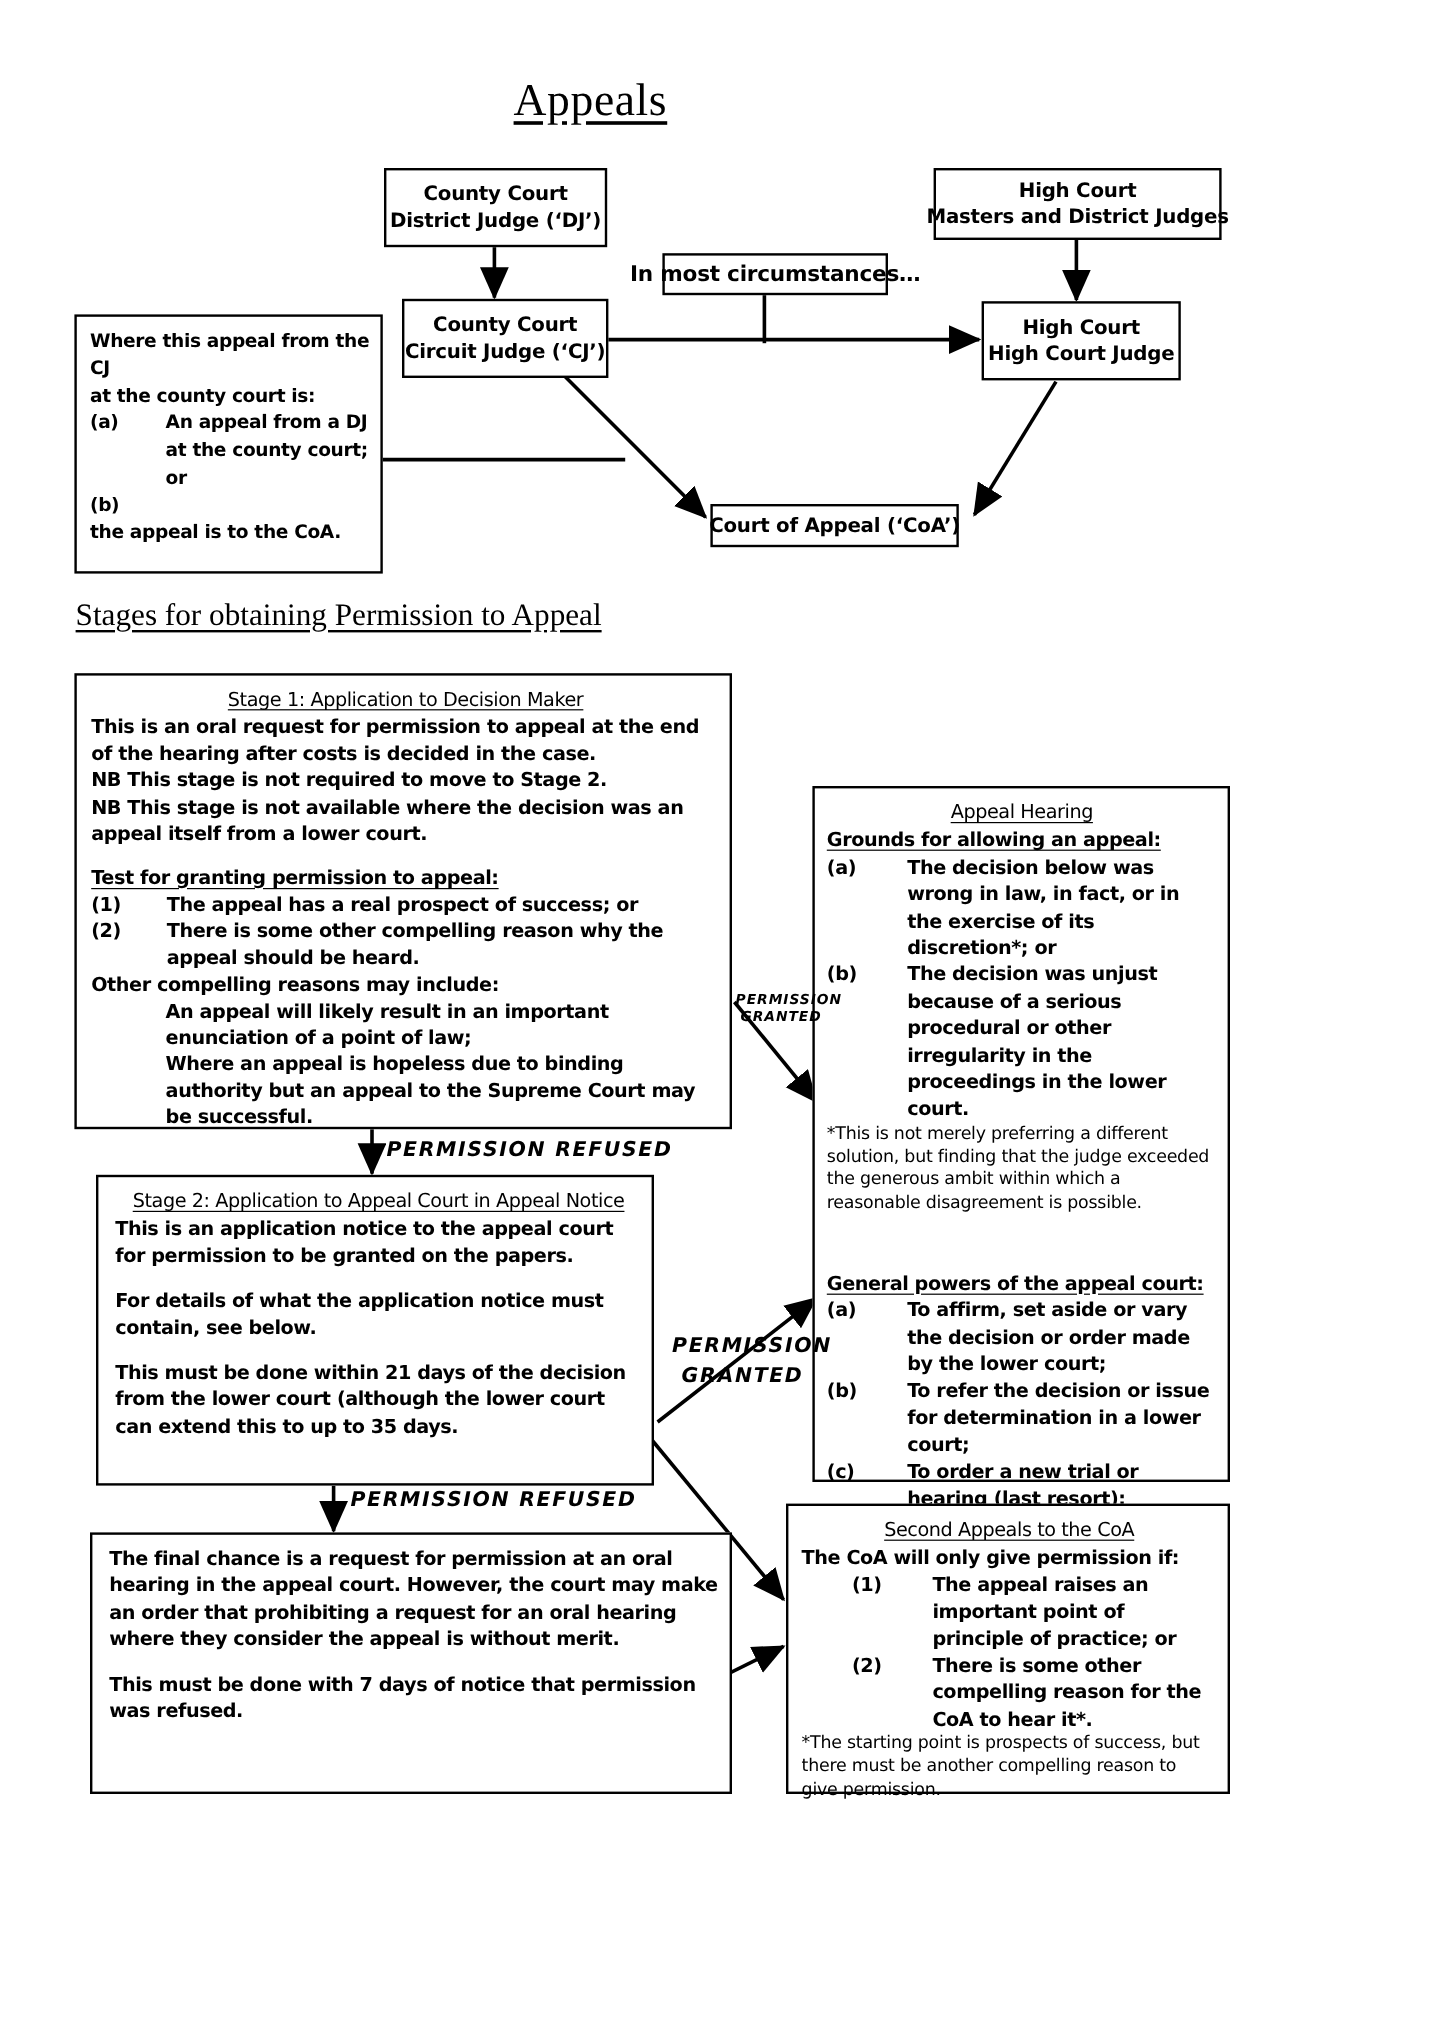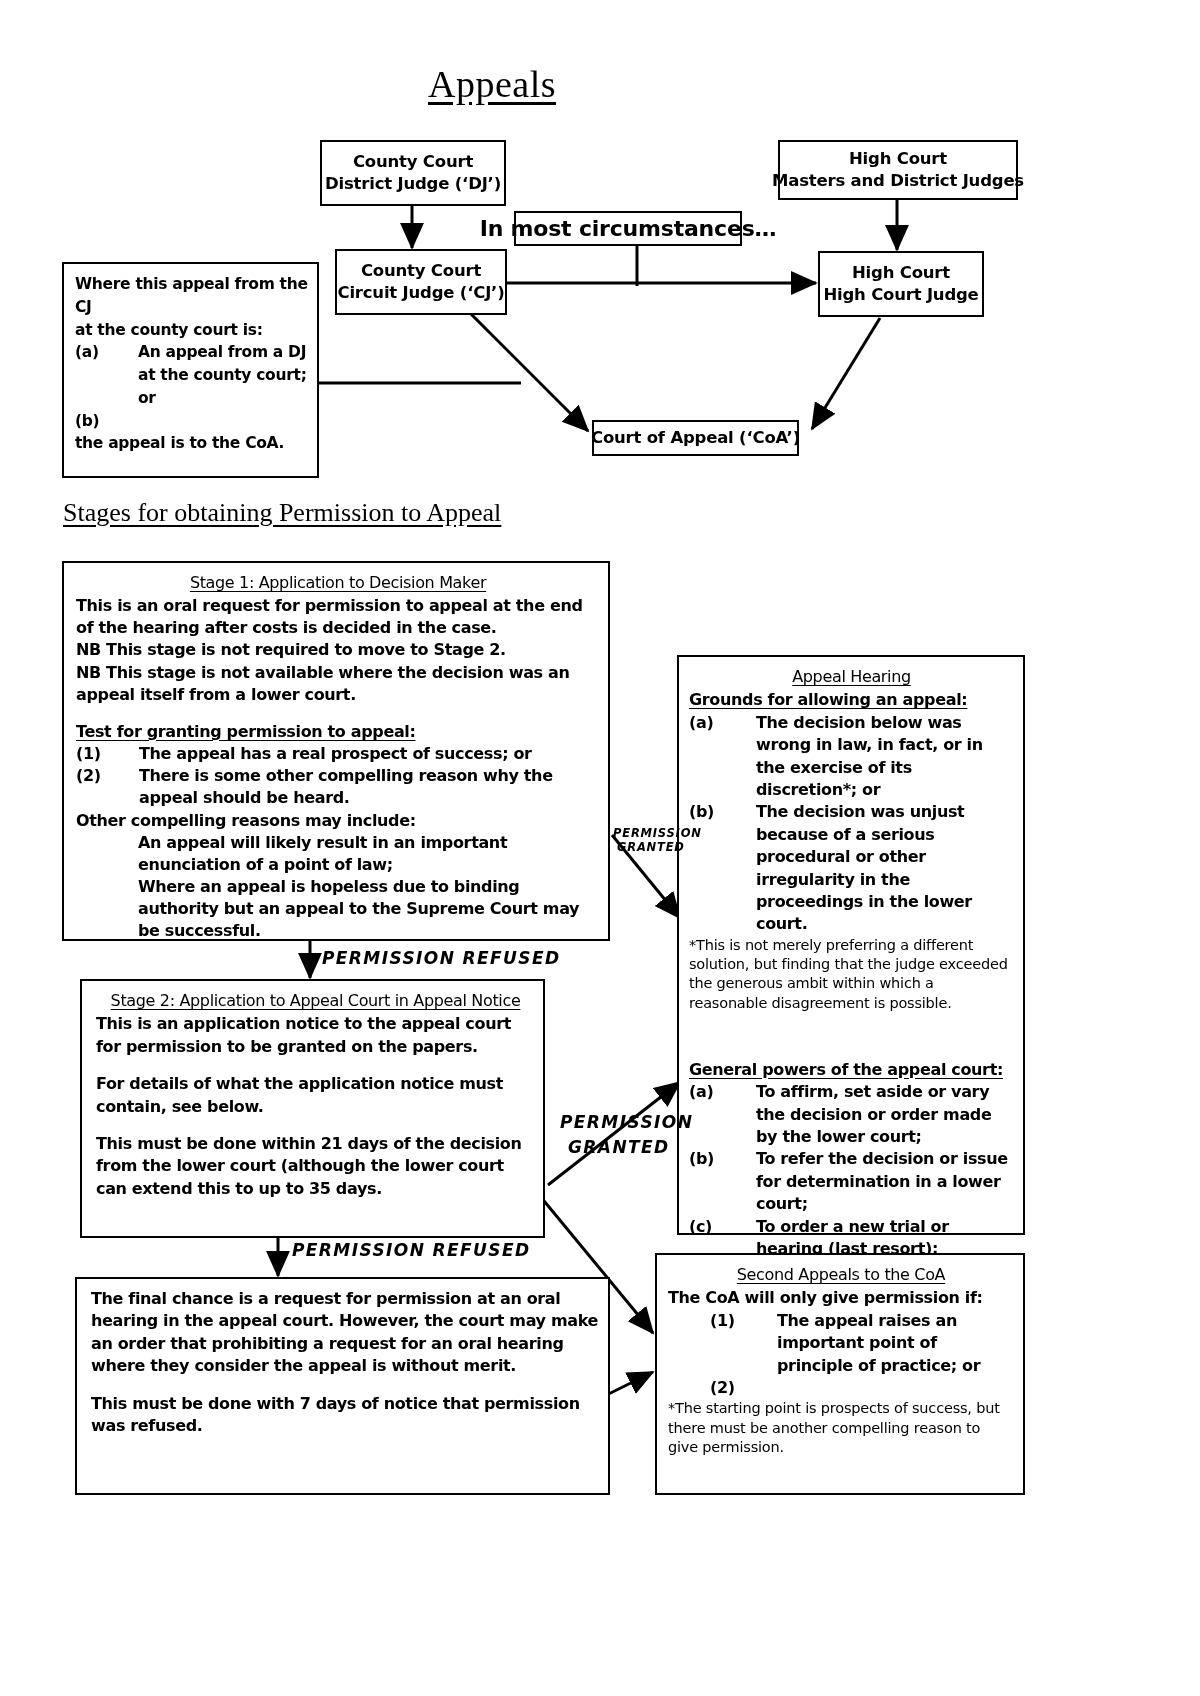--- a/index.html
+++ b/index.html
@@ -124,21 +124,21 @@
   <div class="box center node" style="left:320px;top:140px;width:186px;height:66px;">
     <div>County Court</div>
     <div>District Judge (‘DJ’)</div>
   </div>
 
   <div class="box center node" style="left:778px;top:140px;width:240px;height:60px;">
     <div>High Court</div>
     <div>Masters and District Judges</div>
   </div>
 
-  <div class="box center node" style="left:514px;top:211px;width:228px;height:35px;font-size:22px;">
+  <div class="box center node" style="left:552px;top:211px;width:188px;height:35px;font-size:18px;">
     <div>In most circumstances…</div>
   </div>
 
   <div class="box center node" style="left:335px;top:249px;width:172px;height:66px;">
     <div>County Court</div>
     <div>Circuit Judge (‘CJ’)</div>
   </div>
 
   <div class="box center node" style="left:818px;top:251px;width:166px;height:66px;">
     <div>High Court</div>
@@ -239,20 +239,21 @@
 
   <div class="box panel" style="left:655px;top:1253px;width:370px;height:242px;padding:9px 9px 6px 11px;line-height:1.40;">
     <span class="ttl">Second Appeals to the CoA</span>
     <p>The CoA will only give permission if:</p>
     <div class="li w34" style="padding-left:42px;">
       <span class="mk">(1)</span>
       <span class="tx">The appeal raises an important point of principle of practice; or</span>
     </div>
     <div class="li w34" style="padding-left:42px;">
       <span class="mk">(2)</span>
+      <span class="tx">There is some other compelling reason for the CoA to hear it*.</span>
     </div>
     <p class="note">*The starting point is prospects of success, but there must be another compelling reason to give permission.</p>
   </div>
 
   <div class="hand" style="left:613px;top:826px;font-size:11.5px;letter-spacing:.8px;">
     <div>PERMISSION</div>
     <div style="margin-left:4px;">GRANTED</div>
   </div>
 
   <div class="hand" style="left:322px;top:948px;font-size:17px;">

